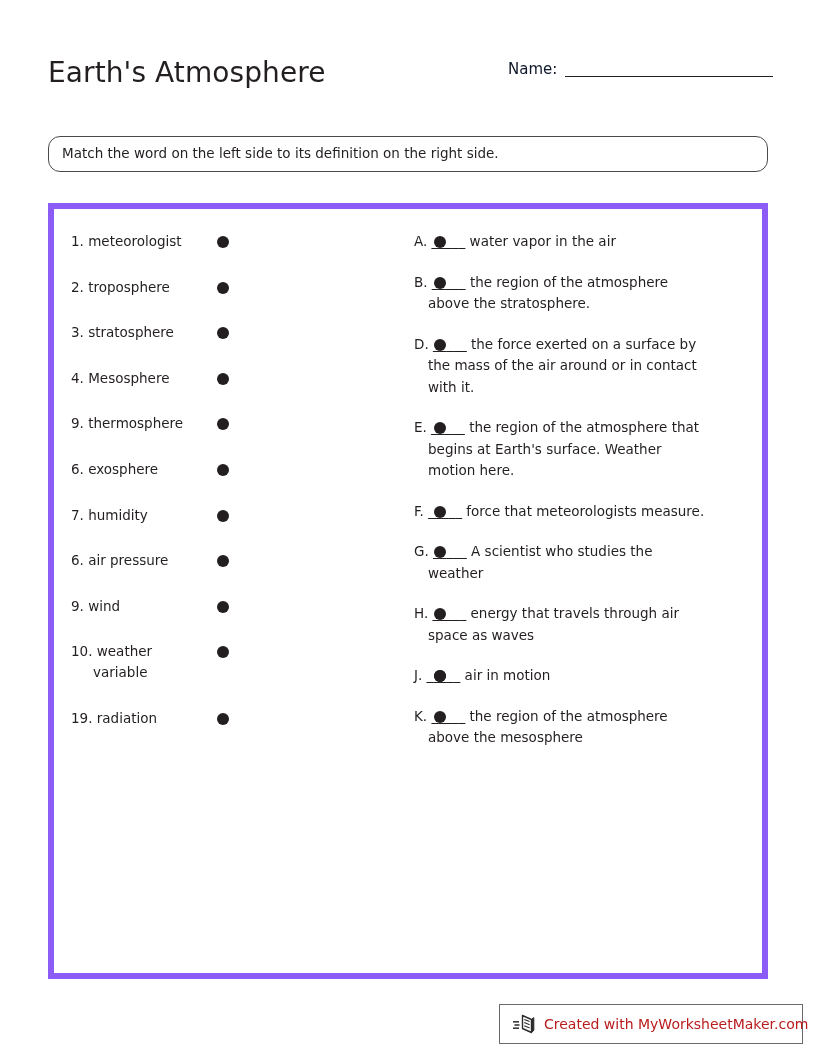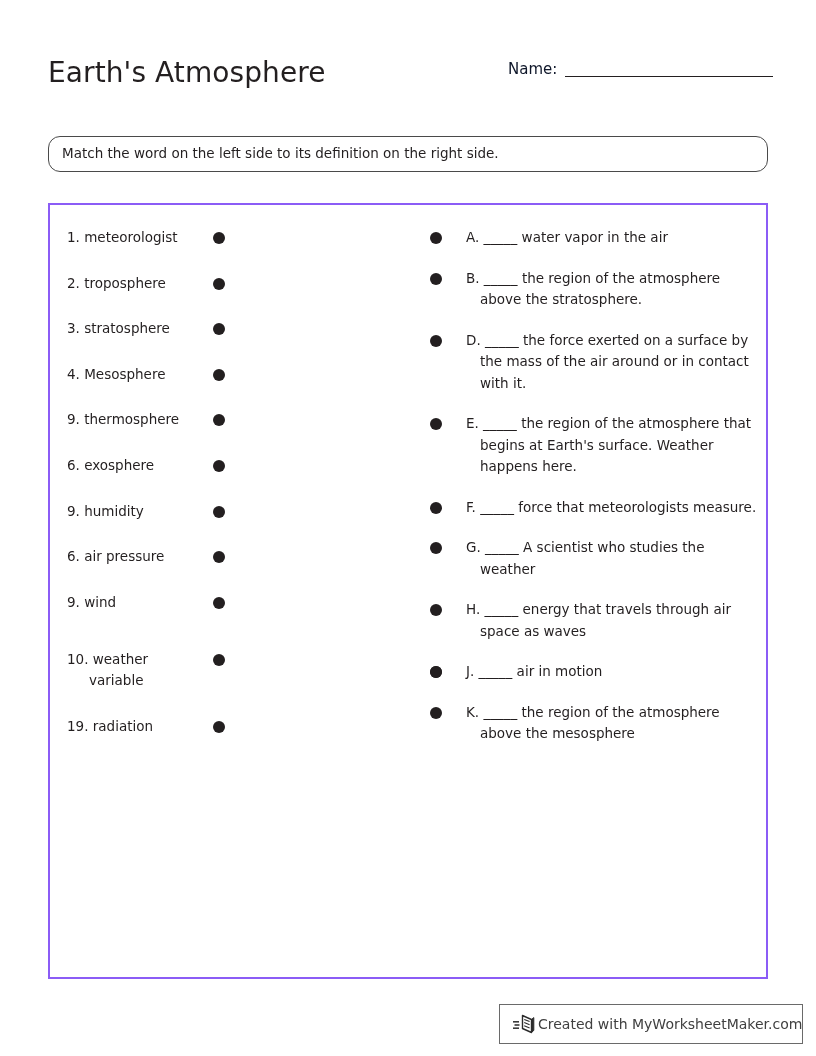--- a/index.html
+++ b/index.html
@@ -81,21 +81,21 @@
     line-height: 1;
   }
 
   
   .match-box {
     position: absolute;
     left: 48px;
     top: 203px;
     width: 720px;
     height: 776px;
-    border: 2px solid #8b5cf6;
+    border: 6px solid #8b5cf6;
     background: #ffffff;
   }
 
   .columns {
     position: absolute;
     left: 0; top: 0;
     width: 100%;
     height: 100%;
   }
 
@@ -155,21 +155,20 @@
     left: 20px;
     top: 5px;
     width: 12px;
     height: 12px;
     border-radius: 50%;
     background: #231f20;
   }
 
   .def-text {
     position: relative;
-    margin-left: 56px;
     width: 292px;
     font-size: 13.5px;
     line-height: 21.5px;
     color: #231f20;
     text-indent: -14px;
     padding-left: 14px;
   }
 
   
   .footer-badge {
@@ -189,21 +188,22 @@
     width: 26px;
     height: 26px;
     flex: 0 0 26px;
     display: flex;
     align-items: center;
     justify-content: center;
   }
 
   .footer-text {
     font-size: 14px;
-    color: #404040;
+    color: #b91c1c;
+    margin-left: 6px;
     white-space: nowrap;
   }
 </style>
 </head>
 <body>
 
 <div class="header">
   <div class="page-title">Earth's Atmosphere</div>
 
   <div class="name-field">
@@ -238,32 +238,32 @@
         </div>
         <div class="word-row">
           <div class="word-label">9. thermosphere</div>
           <span class="word-dot"></span>
         </div>
         <div class="word-row">
           <div class="word-label">6. exosphere</div>
           <span class="word-dot"></span>
         </div>
         <div class="word-row">
-          <div class="word-label">9. humidity</div>
+          <div class="word-label">7. humidity</div>
           <span class="word-dot"></span>
         </div>
         <div class="word-row">
           <div class="word-label">6. air pressure</div>
           <span class="word-dot"></span>
         </div>
         <div class="word-row">
           <div class="word-label">9. wind</div>
           <span class="word-dot"></span>
         </div>
-        <div class="word-row" style="height: 67px; margin-top: 12px;">
+        <div class="word-row" style="height: 67px;">
           <div class="word-label">10. weather<span class="cont">variable</span></div>
           <span class="word-dot"></span>
         </div>
         <div class="word-row">
           <div class="word-label">19. radiation</div>
           <span class="word-dot"></span>
         </div>
       </div>
 
     <div class="right-col" id="right-col">
@@ -274,21 +274,21 @@
         <div class="def-row">
           <span class="def-dot"></span>
           <div class="def-text">B. _____ the region of the atmosphere above the stratosphere.</div>
         </div>
         <div class="def-row">
           <span class="def-dot"></span>
           <div class="def-text">D. _____ the force exerted on a surface by the mass of the air around or in contact with it.</div>
         </div>
         <div class="def-row">
           <span class="def-dot"></span>
-          <div class="def-text">E. _____ the region of the atmosphere that begins at Earth's surface. Weather happens here.</div>
+          <div class="def-text">E. _____ the region of the atmosphere that begins at Earth's surface. Weather motion here.</div>
         </div>
         <div class="def-row">
           <span class="def-dot"></span>
           <div class="def-text">F. _____ force that meteorologists measure.</div>
         </div>
         <div class="def-row">
           <span class="def-dot"></span>
           <div class="def-text">G. _____ A scientist who studies the weather</div>
         </div>
         <div class="def-row">

